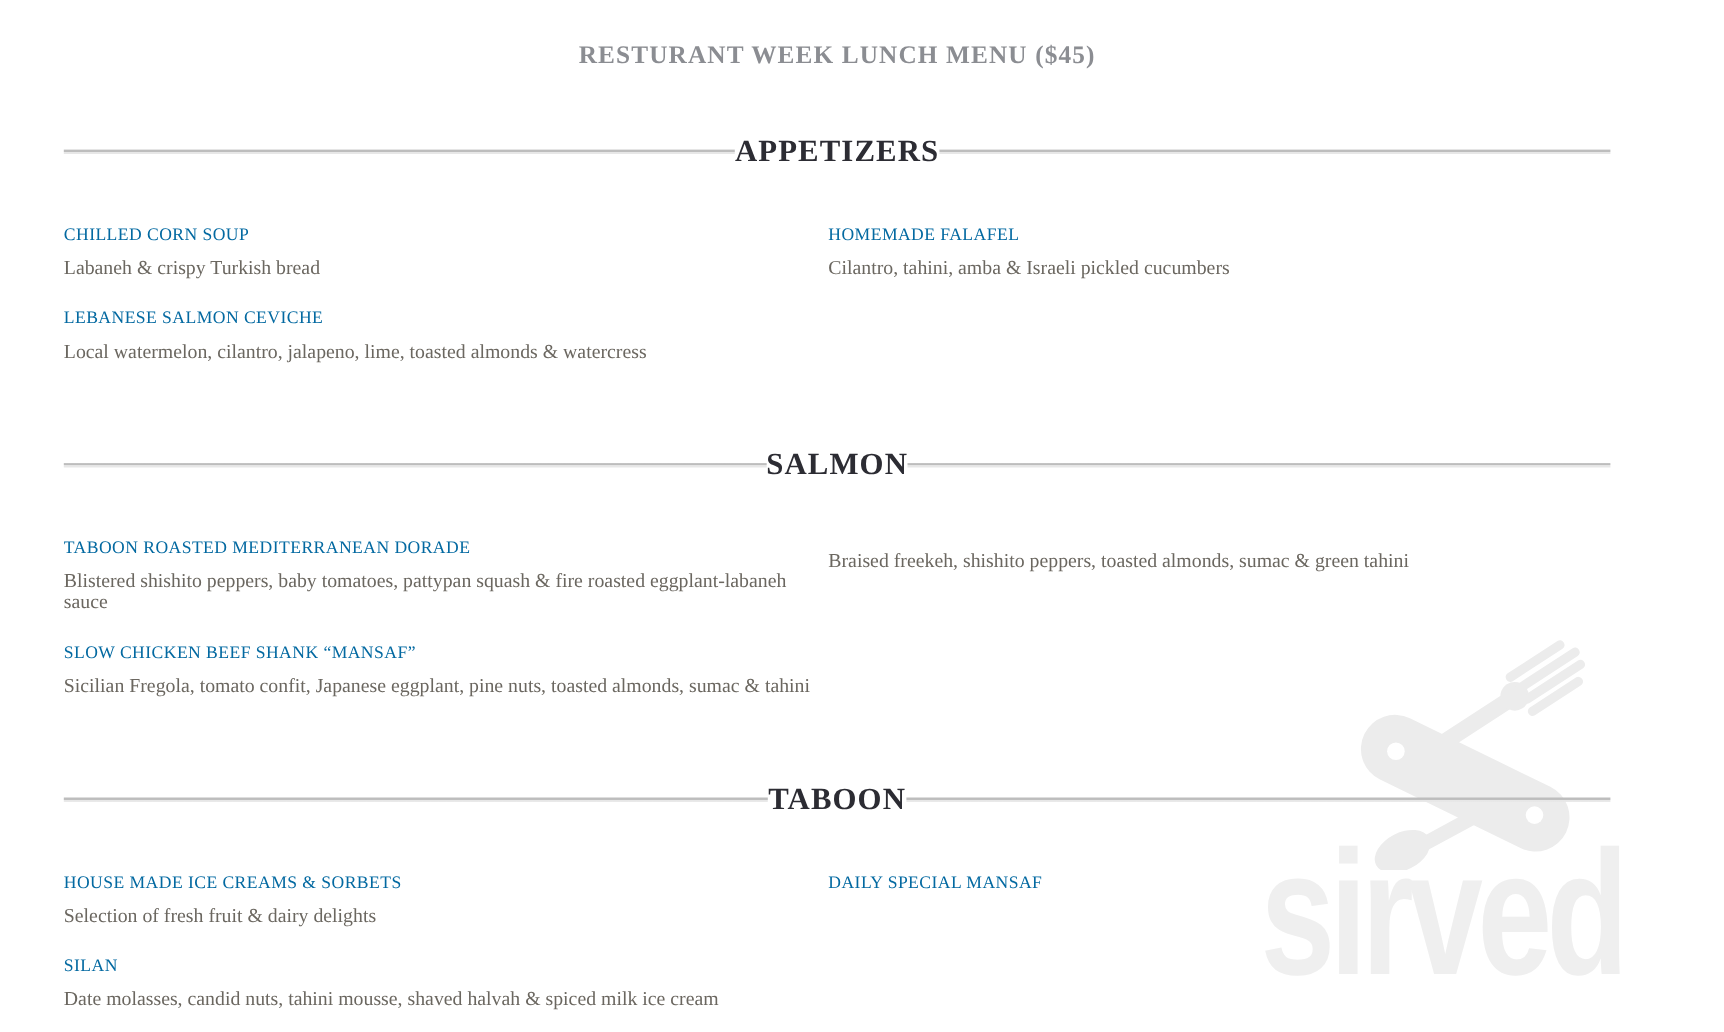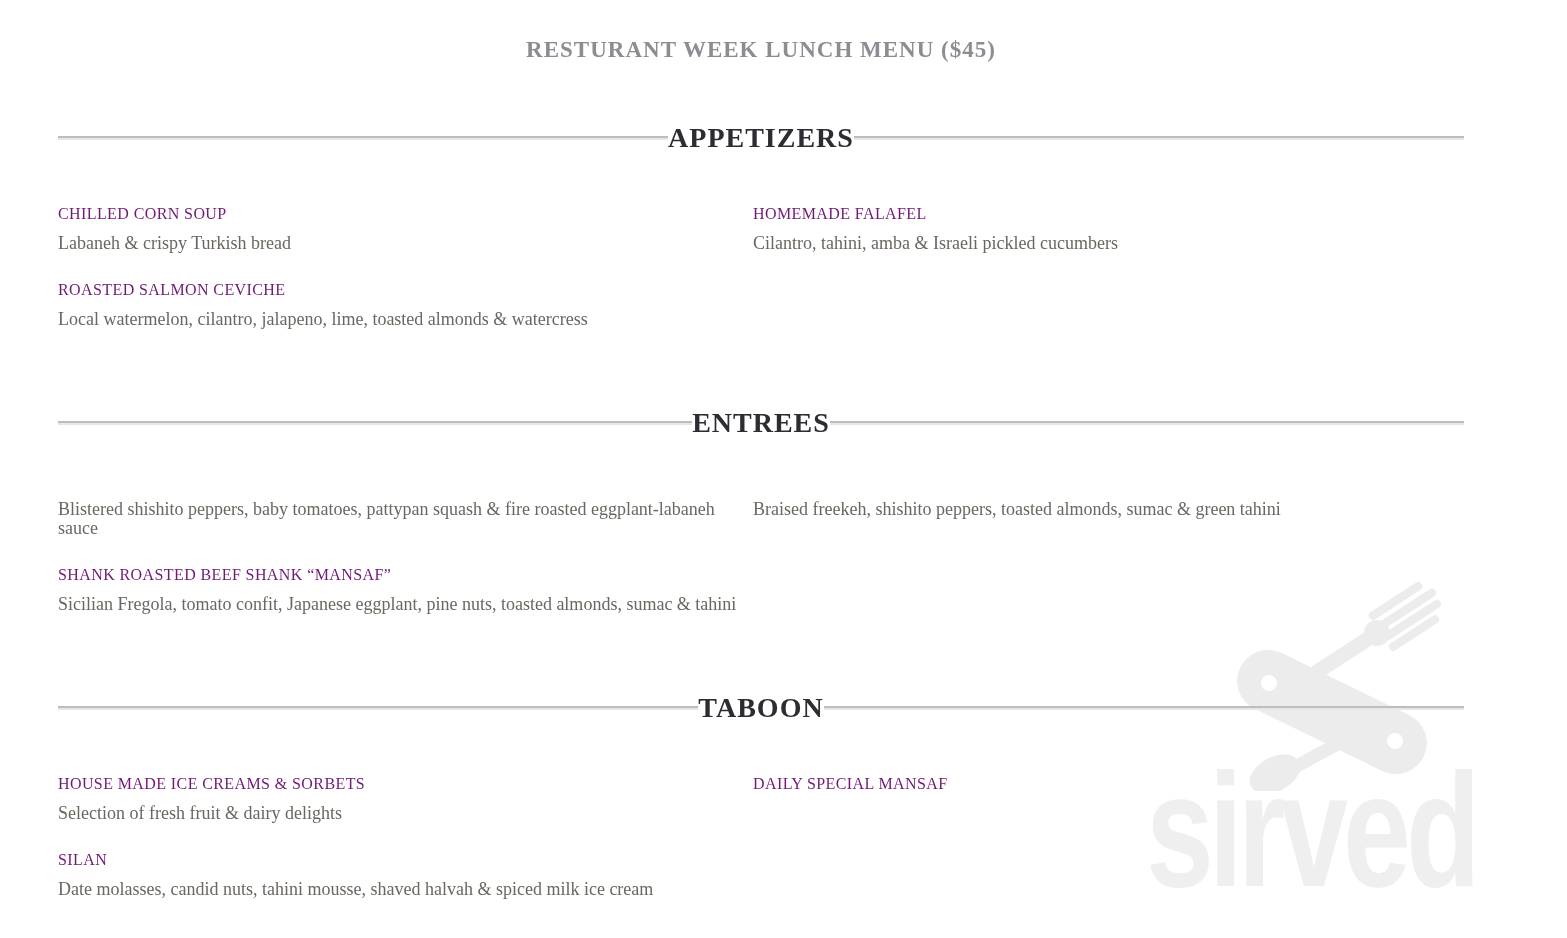--- a/index.html
+++ b/index.html
@@ -20,21 +20,21 @@
                 font-size:23px; letter-spacing:1px; color:#8b8d92; line-height:23px; }
 
   .section-header { display:flex; align-items:center; gap:0; margin-top:63px; height:27px;justify-content:center; }
   .section-header.later { margin-top:53px; }
   .rule { flex:1; height:4px; background:linear-gradient(to bottom,#bdbdbd 0 45%,#e7e7e7 55% 100%); }
   .section-title { font-size:28px; font-weight:bold; letter-spacing:1px;
                    color:#2c2c33; line-height:27px; white-space:nowrap; }
 
   .items-grid { display:grid; grid-template-columns:695px 1fr; margin-top:53px; }
   .menu-item { margin-bottom:27px; }
-  .item-name { font-size:16px; letter-spacing:0.4px; color:#701a75; line-height:19px; }
+  .item-name { font-size:16px; letter-spacing:0.4px; color:#0369a1; line-height:19px; }
   .item-desc { font-size:18px; color:#6b6760; line-height:19px; margin-top:11px; }
 </style>
 </head>
 <body>
 
 <div class="page">
 
   <div class="watermark-knife">
     <svg width="225" height="210" viewBox="0 0 225 210" aria-hidden="true">
       <g fill="#ececec" stroke="none">
@@ -75,45 +75,46 @@
       <span class="rule"></span>
     </div>
 
     <div class="items-grid">
       <div class="col">
         <div class="menu-item">
           <div class="item-name">CHILLED CORN SOUP</div>
           <div class="item-desc">Labaneh &amp; crispy Turkish bread</div>
         </div>
         <div class="menu-item">
-          <div class="item-name">ROASTED SALMON CEVICHE</div>
+          <div class="item-name">LEBANESE SALMON CEVICHE</div>
           <div class="item-desc">Local watermelon, cilantro, jalapeno, lime, toasted almonds &amp; watercress</div>
         </div>
       </div>
       <div class="col">
         <div class="menu-item">
           <div class="item-name">HOMEMADE FALAFEL</div>
           <div class="item-desc">Cilantro, tahini, amba &amp; Israeli pickled cucumbers</div>
         </div>
       </div>
     </div>
 
     <div class="section-header later">
       <span class="rule"></span>
-      <h2 class="section-title">ENTREES</h2>
+      <h2 class="section-title">SALMON</h2>
       <span class="rule"></span>
     </div>
 
     <div class="items-grid">
       <div class="col">
         <div class="menu-item">
+          <div class="item-name">TABOON ROASTED MEDITERRANEAN DORADE</div>
           <div class="item-desc">Blistered shishito peppers, baby tomatoes, pattypan squash &amp; fire roasted eggplant-labaneh sauce</div>
         </div>
         <div class="menu-item">
-          <div class="item-name">SHANK ROASTED BEEF SHANK “MANSAF”</div>
+          <div class="item-name">SLOW CHICKEN BEEF SHANK “MANSAF”</div>
           <div class="item-desc">Sicilian Fregola, tomato confit, Japanese eggplant, pine nuts, toasted almonds, sumac &amp; tahini</div>
         </div>
       </div>
       <div class="col">
         <div class="menu-item">
           <div class="item-desc">Braised freekeh, shishito peppers, toasted almonds, sumac &amp; green tahini</div>
         </div>
       </div>
     </div>
 

